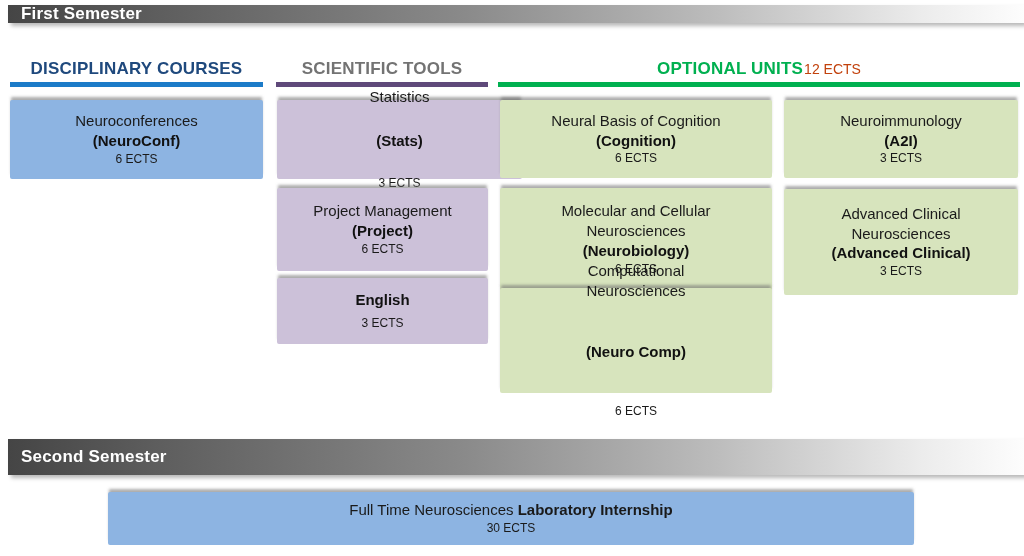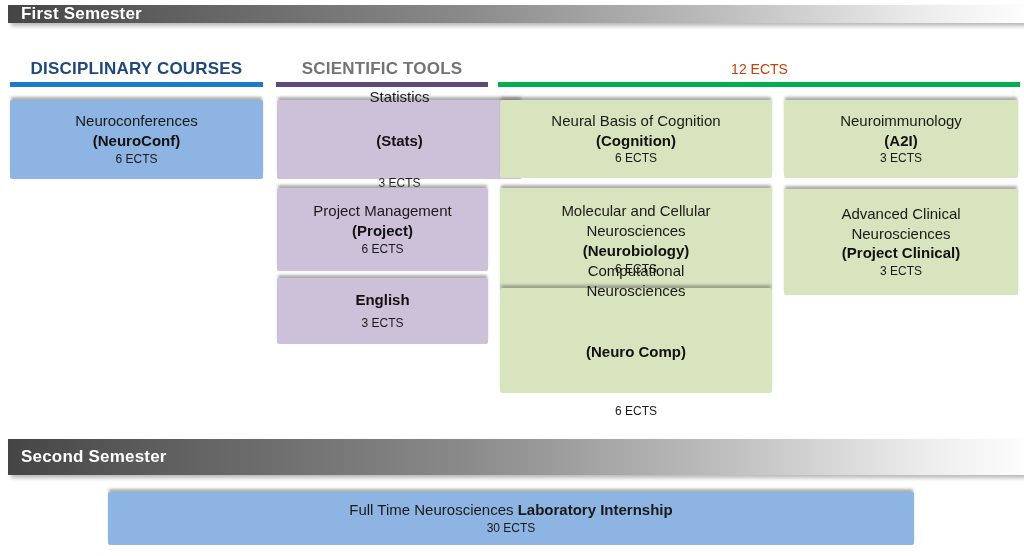--- a/index.html
+++ b/index.html
@@ -60,20 +60,21 @@
     <span class="col-title disciplinary">DISCIPLINARY COURSES</span>
   </div>
   <div class="col-line line-blue" style="left:10px;width:253px;"></div>
 
   <div class="col-head" style="left:276px;width:212px;">
     <span class="col-title tools">SCIENTIFIC TOOLS</span>
   </div>
   <div class="col-line line-purple" style="left:276px;width:212px;"></div>
 
   <div class="col-head" style="left:498px;width:522px;">
+    <span class="col-title optional">OPTIONAL UNITS</span>
     <span class="ects-note">12 ECTS</span>
   </div>
   <div class="col-line line-green" style="left:498px;width:522px;"></div>
 
   <div class="course fill-blue" style="left:10px;top:100px;width:253px;height:79px;">
     <div class="c-title">Neuroconferences</div>
     <div class="c-code">(NeuroConf)</div>
     <div class="c-ects">6 ECTS</div>
   </div>
 
@@ -114,21 +115,21 @@
   </div>
 
   <div class="course fill-green" style="left:784px;top:100px;width:234px;height:78px;">
     <div class="c-title">Neuroimmunology</div>
     <div class="c-code">(A2I)</div>
     <div class="c-ects">3 ECTS</div>
   </div>
 
   <div class="course fill-green" style="left:784px;top:189px;width:234px;height:106px;justify-content:center;">
     <div class="c-title" style="max-width:170px;">Advanced Clinical Neurosciences</div>
-    <div class="c-code">(Project Clinical)</div>
+    <div class="c-code">(Advanced Clinical)</div>
     <div class="c-ects">3 ECTS</div>
   </div>
 
   <div class="sem-bar" style="top:439px;height:36px;">
     <span class="sem-label">Second Semester</span>
   </div>
 
   <div class="course fill-blue" style="left:108px;top:492px;width:806px;height:53px;">
     <div class="c-inline">
       <span>Full Time Neurosciences</span>

